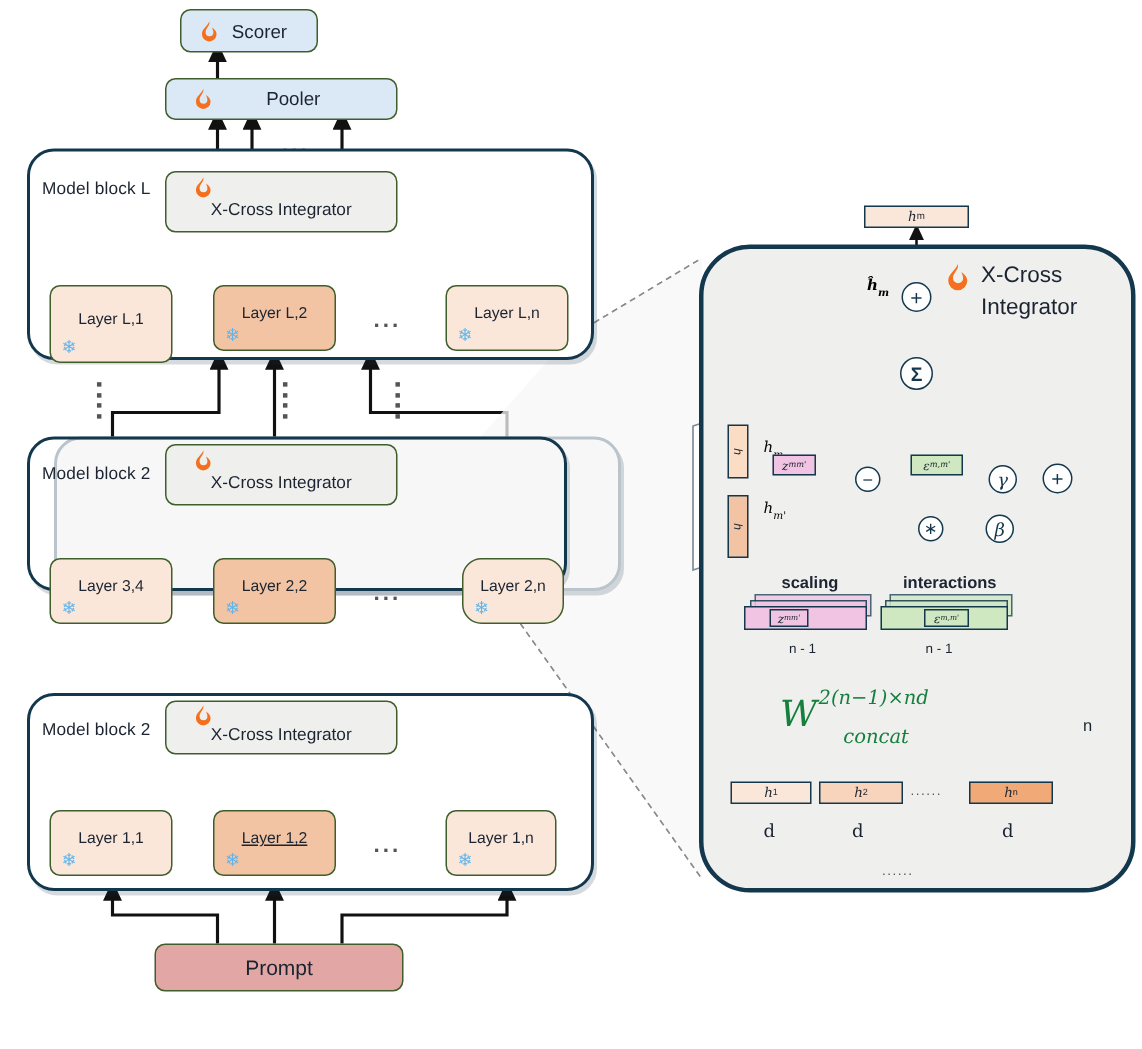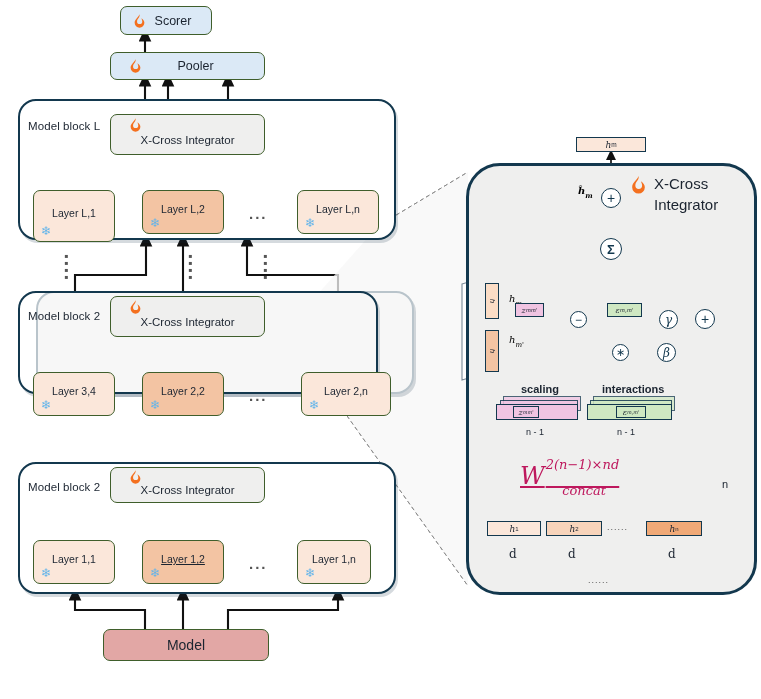--- a/index.html
+++ b/index.html
@@ -53,21 +53,21 @@
   .pinkbx{background:#f0c4e2;}
   .greenbx{background:#cfe8c2;}
 
   .stackrow{position:absolute;box-sizing:border-box;border:1.4px solid #13384e;}
   .pinkrow{background:#f0c4e2;}
   .greenrow{background:#cfe8c2;}
 
   .capt{position:absolute;font-size:11px;font-weight:bold;color:#1b2430;}
   .nlabel{position:absolute;font-size:9px;color:#1b2430;}
   .dlabel{position:absolute;font-size:12px;color:#1b2430;font-family:"DejaVu Serif",serif;}
-  .wlabel{position:absolute;font-family:"DejaVu Serif",serif;font-style:italic;color:#be185d;text-decoration:underline;}
+  .wlabel{position:absolute;font-family:"DejaVu Serif",serif;font-style:italic;color:#15803d;}
   .dots{position:absolute;color:#555;letter-spacing:2px;}
   .mathi{font-family:"DejaVu Serif",serif;font-style:italic;}
   .vdots{position:absolute;color:#555;font-size:12px;line-height:6px;letter-spacing:0;}
 </style>
 </head>
 <body>
 
 <div id="stage">
 
   <svg class="ovl" viewBox="0 0 761 699">
@@ -288,21 +288,21 @@
   </div>
   <div class="box peachL" style="left:33px;top:372px;width:82px;height:44px;">
     <span class="lbl" style="font-size:10.5px;margin-top:-6px;">Layer 3,4</span>
     <span class="snow" style="left:6px;bottom:4px;">❄</span>
   </div>
   <div class="box peachD" style="left:142px;top:372px;width:82px;height:44px;">
     <span class="lbl" style="font-size:10.5px;margin-top:-6px;">Layer 2,2</span>
     <span class="snow" style="left:6px;bottom:4px;">❄</span>
   </div>
   <div class="dots" style="left:249px;top:387px;font-size:15px;font-weight:bold;">...</div>
-  <div class="box peachL" style="left:301px;top:372px;width:90px;height:44px;">
+  <div class="box peachL" style="left:308px;top:372px;width:68px;height:44px;border-radius:13px;">
     <span class="lbl" style="font-size:10.5px;margin-top:-6px;">Layer 2,n</span>
     <span class="snow" style="left:6px;bottom:4px;">❄</span>
   </div>
 
   <div class="blockshell" style="left:18px;top:462px;width:378px;height:132px;"></div>
   <div class="blocktitle" style="left:28px;top:481px;">Model block 2</div>
   <div class="box grey" style="left:110px;top:467px;width:155px;height:36px;">
     <span class="flame" style="left:18px;top:2px;">
       <svg viewBox="0 0 16 18" width="13" height="15">
           <path d="M8 0c1 4-3 5-3 9a3.2 3.2 0 0 0 6.4 0c0-2-1-3-1-4 2 1.6 3.6 3.2 3.6 5.6A6 6 0 0 1 2 10.6C2 6 6.5 4.5 8 0z" fill="#f4701f"></path>
@@ -318,21 +318,21 @@
     <span class="lbl" style="font-size:10.5px;margin-top:-6px;">Layer 1,2</span>
     <span class="snow" style="left:6px;bottom:4px;">❄</span>
   </div>
   <div class="dots" style="left:249px;top:555px;font-size:15px;font-weight:bold;">...</div>
   <div class="box peachL" style="left:297px;top:540px;width:74px;height:44px;">
     <span class="lbl" style="font-size:10.5px;margin-top:-6px;">Layer 1,n</span>
     <span class="snow" style="left:6px;bottom:4px;">❄</span>
   </div>
 
   <div class="box pinkred" style="left:103px;top:629px;width:166px;height:32px;">
-    <span class="lbl" style="font-size:14px;">Model</span>
+    <span class="lbl" style="font-size:14px;">Prompt</span>
   </div>
 
   <div class="hbar peachL" style="left:576px;top:137px;width:70px;height:15px;background:#fbe7da;">
     <span class="mathi" style="font-size:9px;">h</span>
       <sub style="font-size:6.5px;">m</sub>
   </div>
 
   <div id="zoompanel"></div>
 
   <span class="flame" style="left:630px;top:176px;width:17px;height:19px;">

